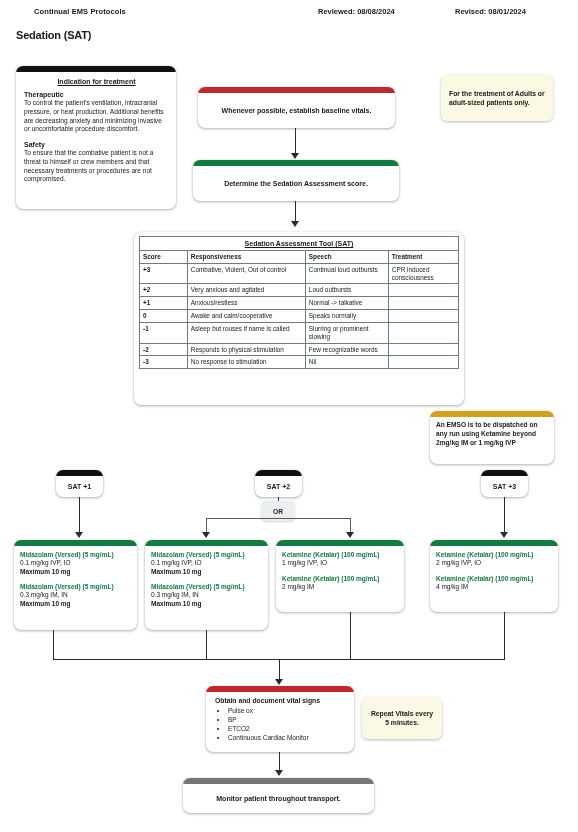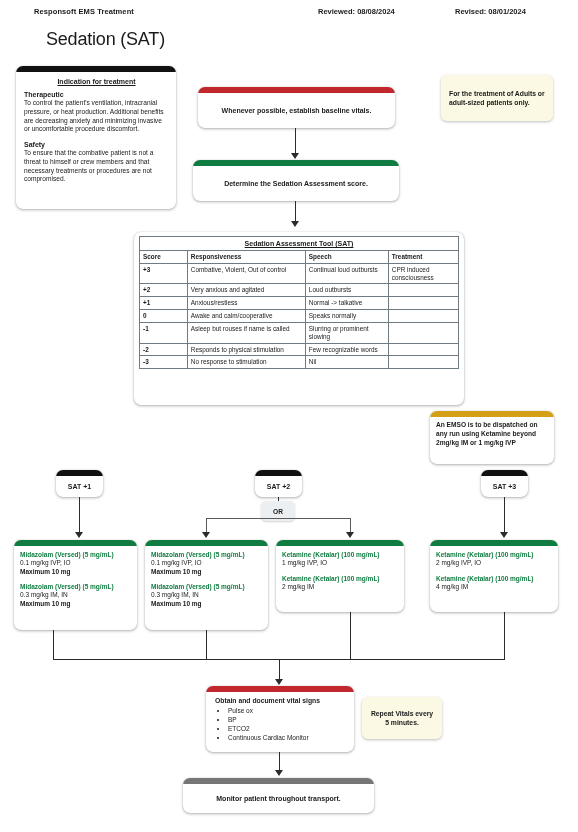--- a/index.html
+++ b/index.html
@@ -16,21 +16,21 @@
   }
 
   
   .hdr { position: absolute; top: 7px; left: 0; width: 578px; height: 18px; }
   .hdr-brand { position: absolute; left: 34px; top: 0; font-size: 7.5px; font-weight: 700; letter-spacing: .1px; }
   .hdr-reviewed { position: absolute; left: 318px; top: 0; font-size: 7.5px; font-weight: 700; }
   .hdr-revised { position: absolute; left: 455px; top: 0; font-size: 7.5px; font-weight: 700; }
 
   .page-title {
     position: absolute; left: 16px; top: 29px;
-    font-size: 18px; font-weight: 400; letter-spacing: -0.2px; margin-left: 30px;
+    font-size: 11px; font-weight: 700; letter-spacing: -0.2px;
   }
 
   
   .card {
     position: absolute;
     background: #ffffff;
     border-radius: 7px;
     box-shadow: 0 1px 3px rgba(0,0,0,.30), 0 0 1px rgba(0,0,0,.22);
     overflow: hidden;
   }
@@ -160,21 +160,21 @@
     border-left: 4.5px solid transparent;
     border-right: 4.5px solid transparent;
     border-top: 6px solid #2b2b2b;
   }
   .conn-gray { background: #5a5a5a; }
 </style>
 </head>
 <body>
 
 <div class="hdr">
-  <div class="hdr-brand">Responsoft EMS Treatment</div>
+  <div class="hdr-brand">Continual EMS Protocols</div>
   <div class="hdr-reviewed">Reviewed: 08/08/2024</div>
   <div class="hdr-revised">Revised: 08/01/2024</div>
 </div>
 
 <div class="page-title">Sedation (SAT)</div>
 
 <div class="card" id="indication">
   <div class="bar bar-black"></div>
   <div class="card-body">
     <div class="ind-title">Indication for treatment</div>

